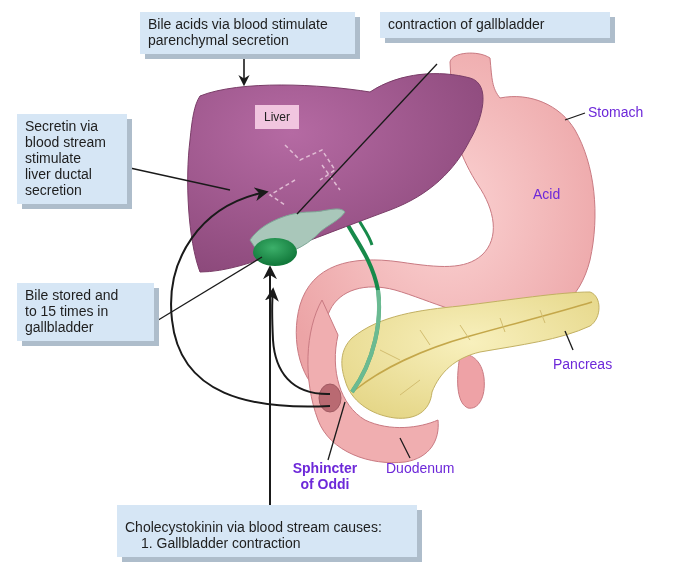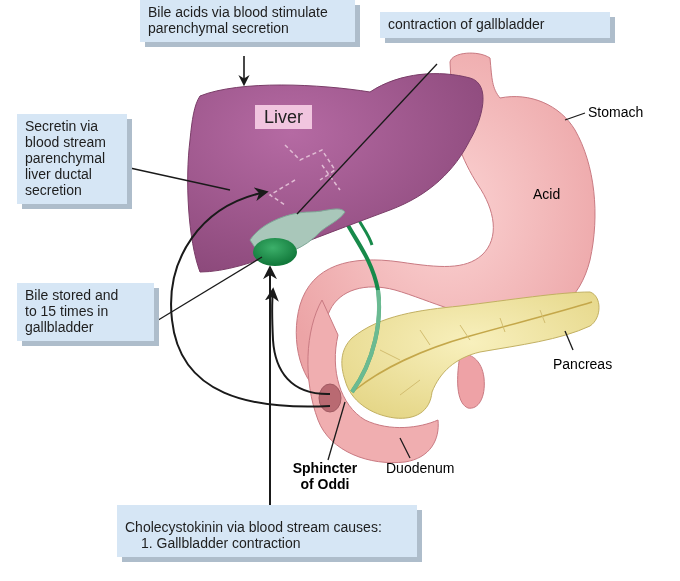--- a/index.html
+++ b/index.html
@@ -3,23 +3,23 @@
 <meta charset="utf-8">
 <style>
   html, body { margin: 0; padding: 0; background: #ffffff; }
   body { width: 680px; height: 581px; position: relative; overflow: hidden;
          font-family: "Liberation Sans", "DejaVu Sans", sans-serif; color: #1a1a1a; }
   svg.art { position: absolute; left: 0; top: 0; }
   .callout { position: absolute; background: #d6e6f5; box-shadow: 5px 5px 0 #aebdcb;
              font-size: 14px; line-height: 16px; color: #1e1e1e; padding: 4px 8px 6px 8px; box-sizing: border-box; }
   .callout .line { display: block; white-space: nowrap; }
   .callout .indent { padding-left: 16px; }
-  .label { position: absolute; font-size: 14px; line-height: 16px; color: #000000; white-space: nowrap; }
+  .label { position: absolute; font-size: 14px; line-height: 16px; color: #6d28d9; white-space: nowrap; }
   .label.center { text-align: center; font-weight: bold; }
-  .liver-tag { position: absolute; background: #f1c5df; font-size: 18px; line-height: 16px;
+  .liver-tag { position: absolute; background: #f1c5df; font-size: 12px; line-height: 16px;
                padding: 4px 9px; color: #222; }
 </style>
 </head>
 <body>
 
 <svg class="art" width="680" height="581" viewBox="0 0 680 581">
   <defs>
     <marker id="arrowhead" viewBox="0 0 10 10" refX="8" refY="5" markerWidth="7" markerHeight="7" orient="auto-start-reverse">
       <path d="M0,0 L10,5 L0,10 L3,5 Z" fill="#1a1a1a"></path>
     </marker>
@@ -91,33 +91,33 @@
     <path d="M330,406 C250,410 180,395 172,320 C165,260 200,205 266,192" fill="none" stroke="#1a1a1a" stroke-width="2" marker-end="url(#arrowhead)"></path>
     <path d="M330,394 C290,395 275,370 273,340 C272,320 272,300 273,290" fill="none" stroke="#1a1a1a" stroke-width="2" marker-end="url(#arrowhead)"></path>
     <line x1="270" y1="512" x2="270" y2="268" stroke="#1a1a1a" stroke-width="2" marker-end="url(#arrowhead)"></line>
     <line x1="565" y1="120" x2="585" y2="113" stroke="#1a1a1a" stroke-width="1.3"></line>
     <line x1="565" y1="331" x2="573" y2="350" stroke="#1a1a1a" stroke-width="1.3"></line>
     <line x1="400" y1="438" x2="410" y2="458" stroke="#1a1a1a" stroke-width="1.3"></line>
     <line x1="345" y1="402" x2="328" y2="460" stroke="#1a1a1a" stroke-width="1.3"></line>
   </g>
 </svg>
 
-<div class="callout" style="left:140px; top:0; width:215px;">
+<div class="callout" style="left:140px; top:12px; width:215px;">
   <span class="line">Bile acids via blood stimulate</span>
   <span class="line">parenchymal secretion</span>
 </div>
 
 <div class="callout" style="left:380px; top:12px; width:230px;">
   <span class="line">contraction of gallbladder</span>
 </div>
 
 <div class="callout" style="left:17px; top:114px; width:110px;">
   <span class="line">Secretin via</span>
   <span class="line">blood stream</span>
-  <span class="line">parenchymal</span>
+  <span class="line">stimulate</span>
   <span class="line">liver ductal</span>
   <span class="line">secretion</span>
 </div>
 
 <div class="callout" style="left:17px; top:283px; width:137px;">
   <span class="line">Bile stored and</span>
   <span class="line">to 15 times in</span>
   <span class="line">gallbladder</span>
 </div>
 

